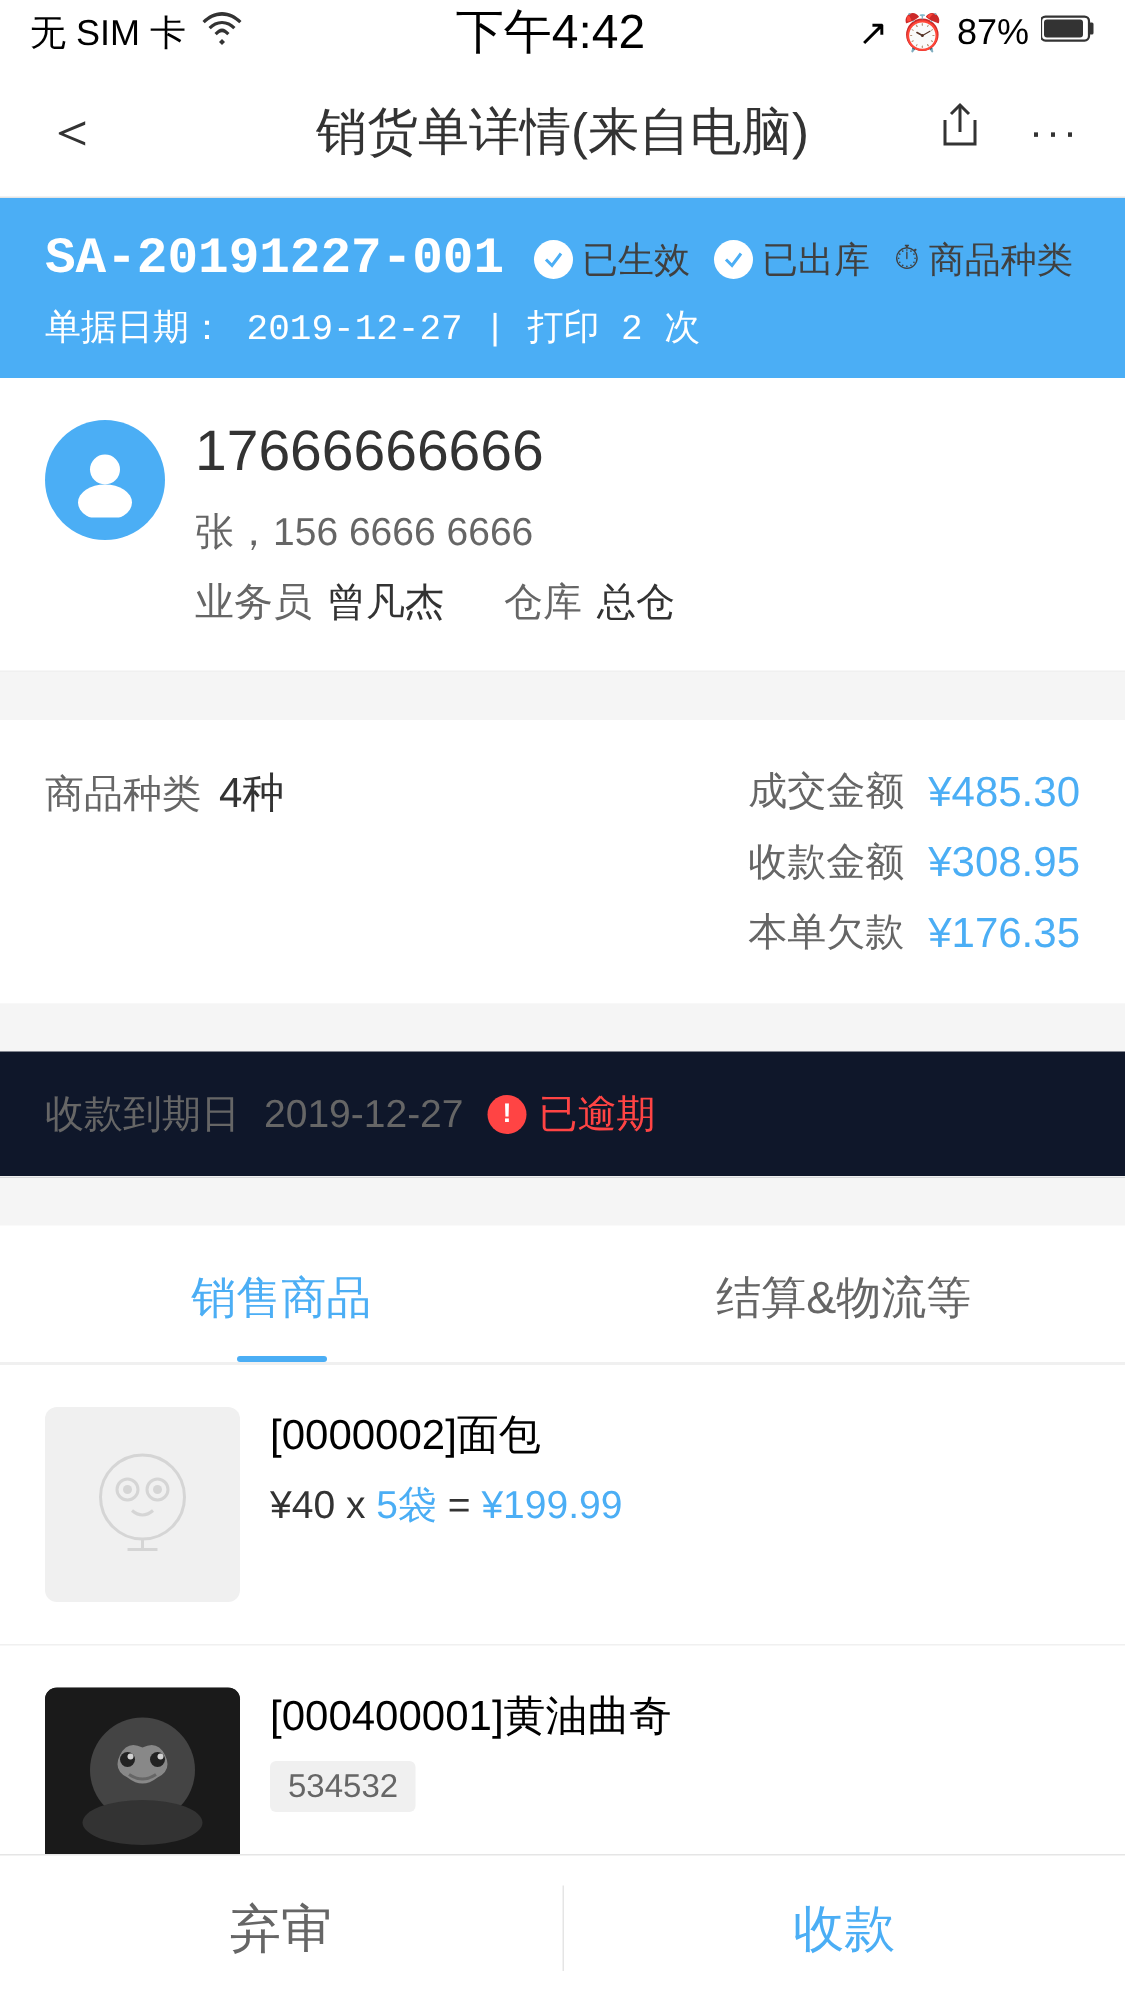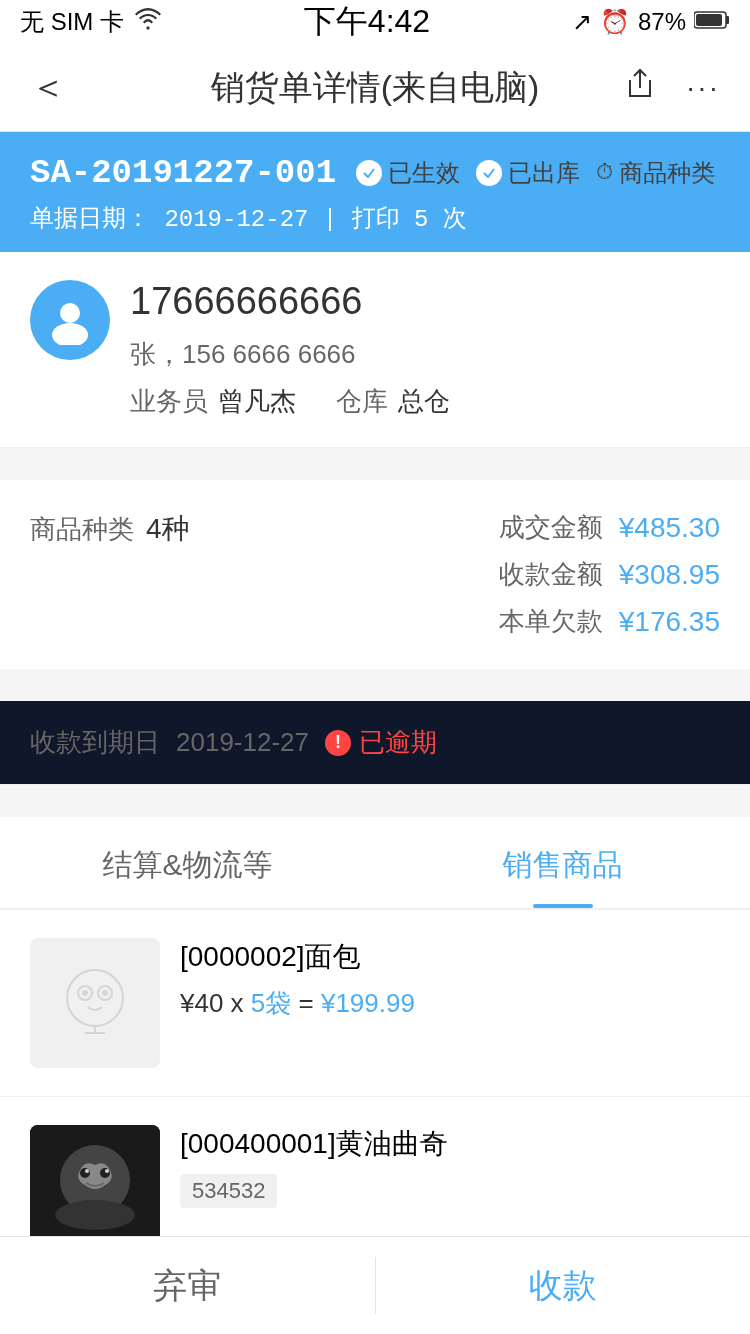--- a/index.html
+++ b/index.html
@@ -451,21 +451,21 @@
       <div class="status-tag">
         <span class="clock-icon">⏱</span>
         <span>商品种类</span>
       </div>
     </div>
   </div>
   <div class="header-banner-bottom">
     <span>单据日期：</span>
     <span>2019-12-27</span>
     <span> | </span>
-    <span>打印 5 次</span>
+    <span>打印 2 次</span>
   </div>
 </div>
 
 <div class="customer-section">
   <div class="customer-avatar">
     <svg viewBox="0 0 50 50" xmlns="http://www.w3.org/2000/svg">
       <circle cx="25" cy="18" r="10" fill="#fff"></circle>
       <ellipse cx="25" cy="40" rx="18" ry="12" fill="#fff"></ellipse>
     </svg>
   </div>
@@ -515,22 +515,22 @@
   <span>2019-12-27</span>
   <div class="overdue-badge">
     <div class="overdue-dot">!</div>
     <span>已逾期</span>
   </div>
 </div>
 
 <div class="section-divider"></div>
 <div class="tabs-section">
   <div class="tabs-row">
+    <div class="tab-item active">销售商品</div>
     <div class="tab-item">结算&amp;物流等</div>
-    <div class="tab-item active">销售商品</div>
   </div>
 </div>
 
 <div class="product-list">
 
   <div class="product-item">
     <div class="product-image product-image-owl">
       <svg viewBox="0 0 80 80" xmlns="http://www.w3.org/2000/svg" opacity="0.3">
         <circle cx="40" cy="35" r="28" fill="none" stroke="#999" stroke-width="2"></circle>
         <circle cx="30" cy="30" r="7" fill="none" stroke="#999" stroke-width="2"></circle>

